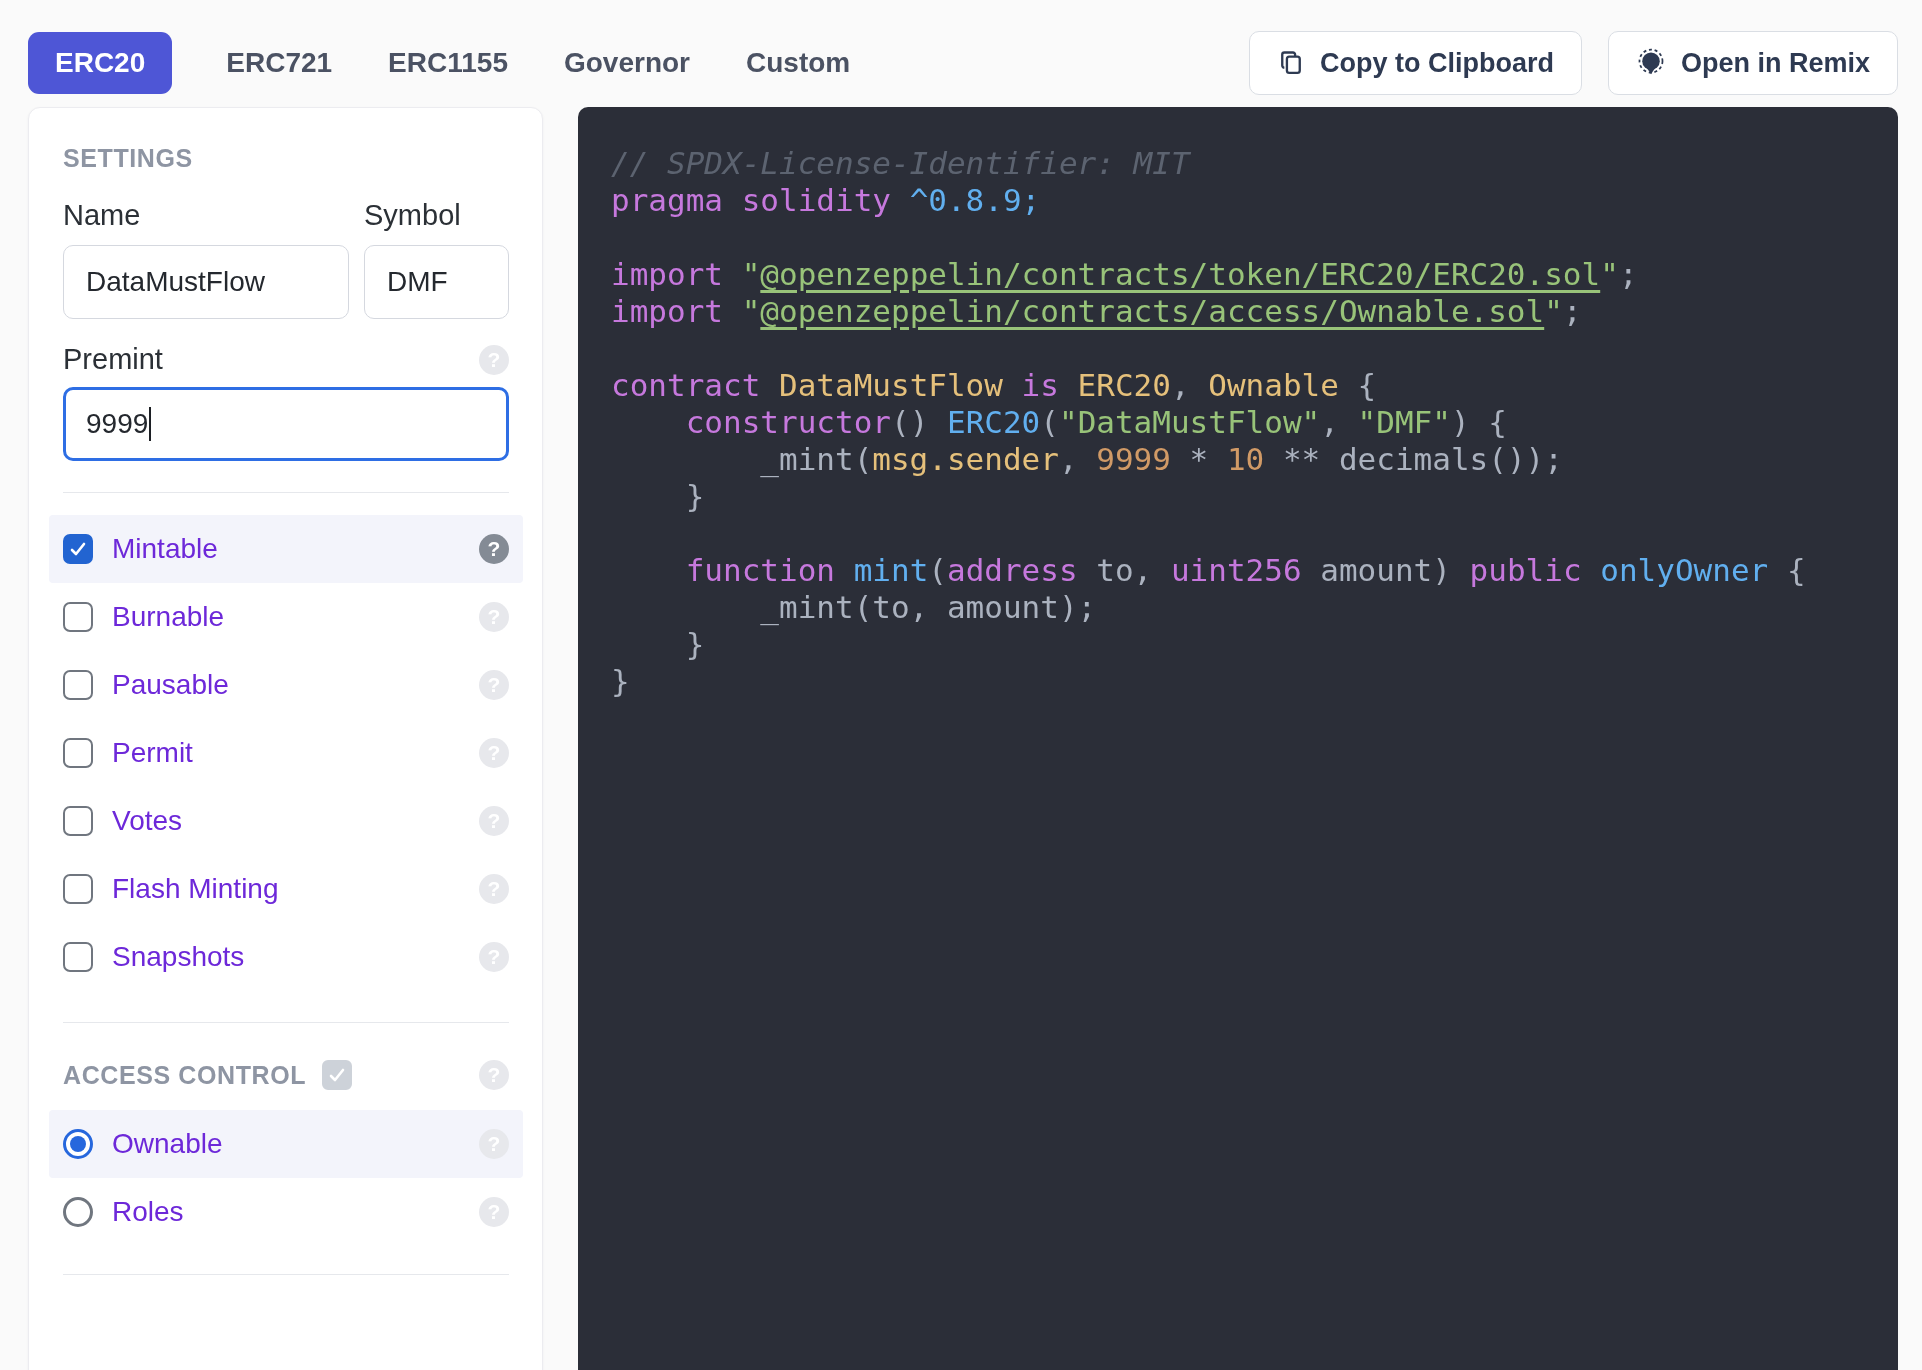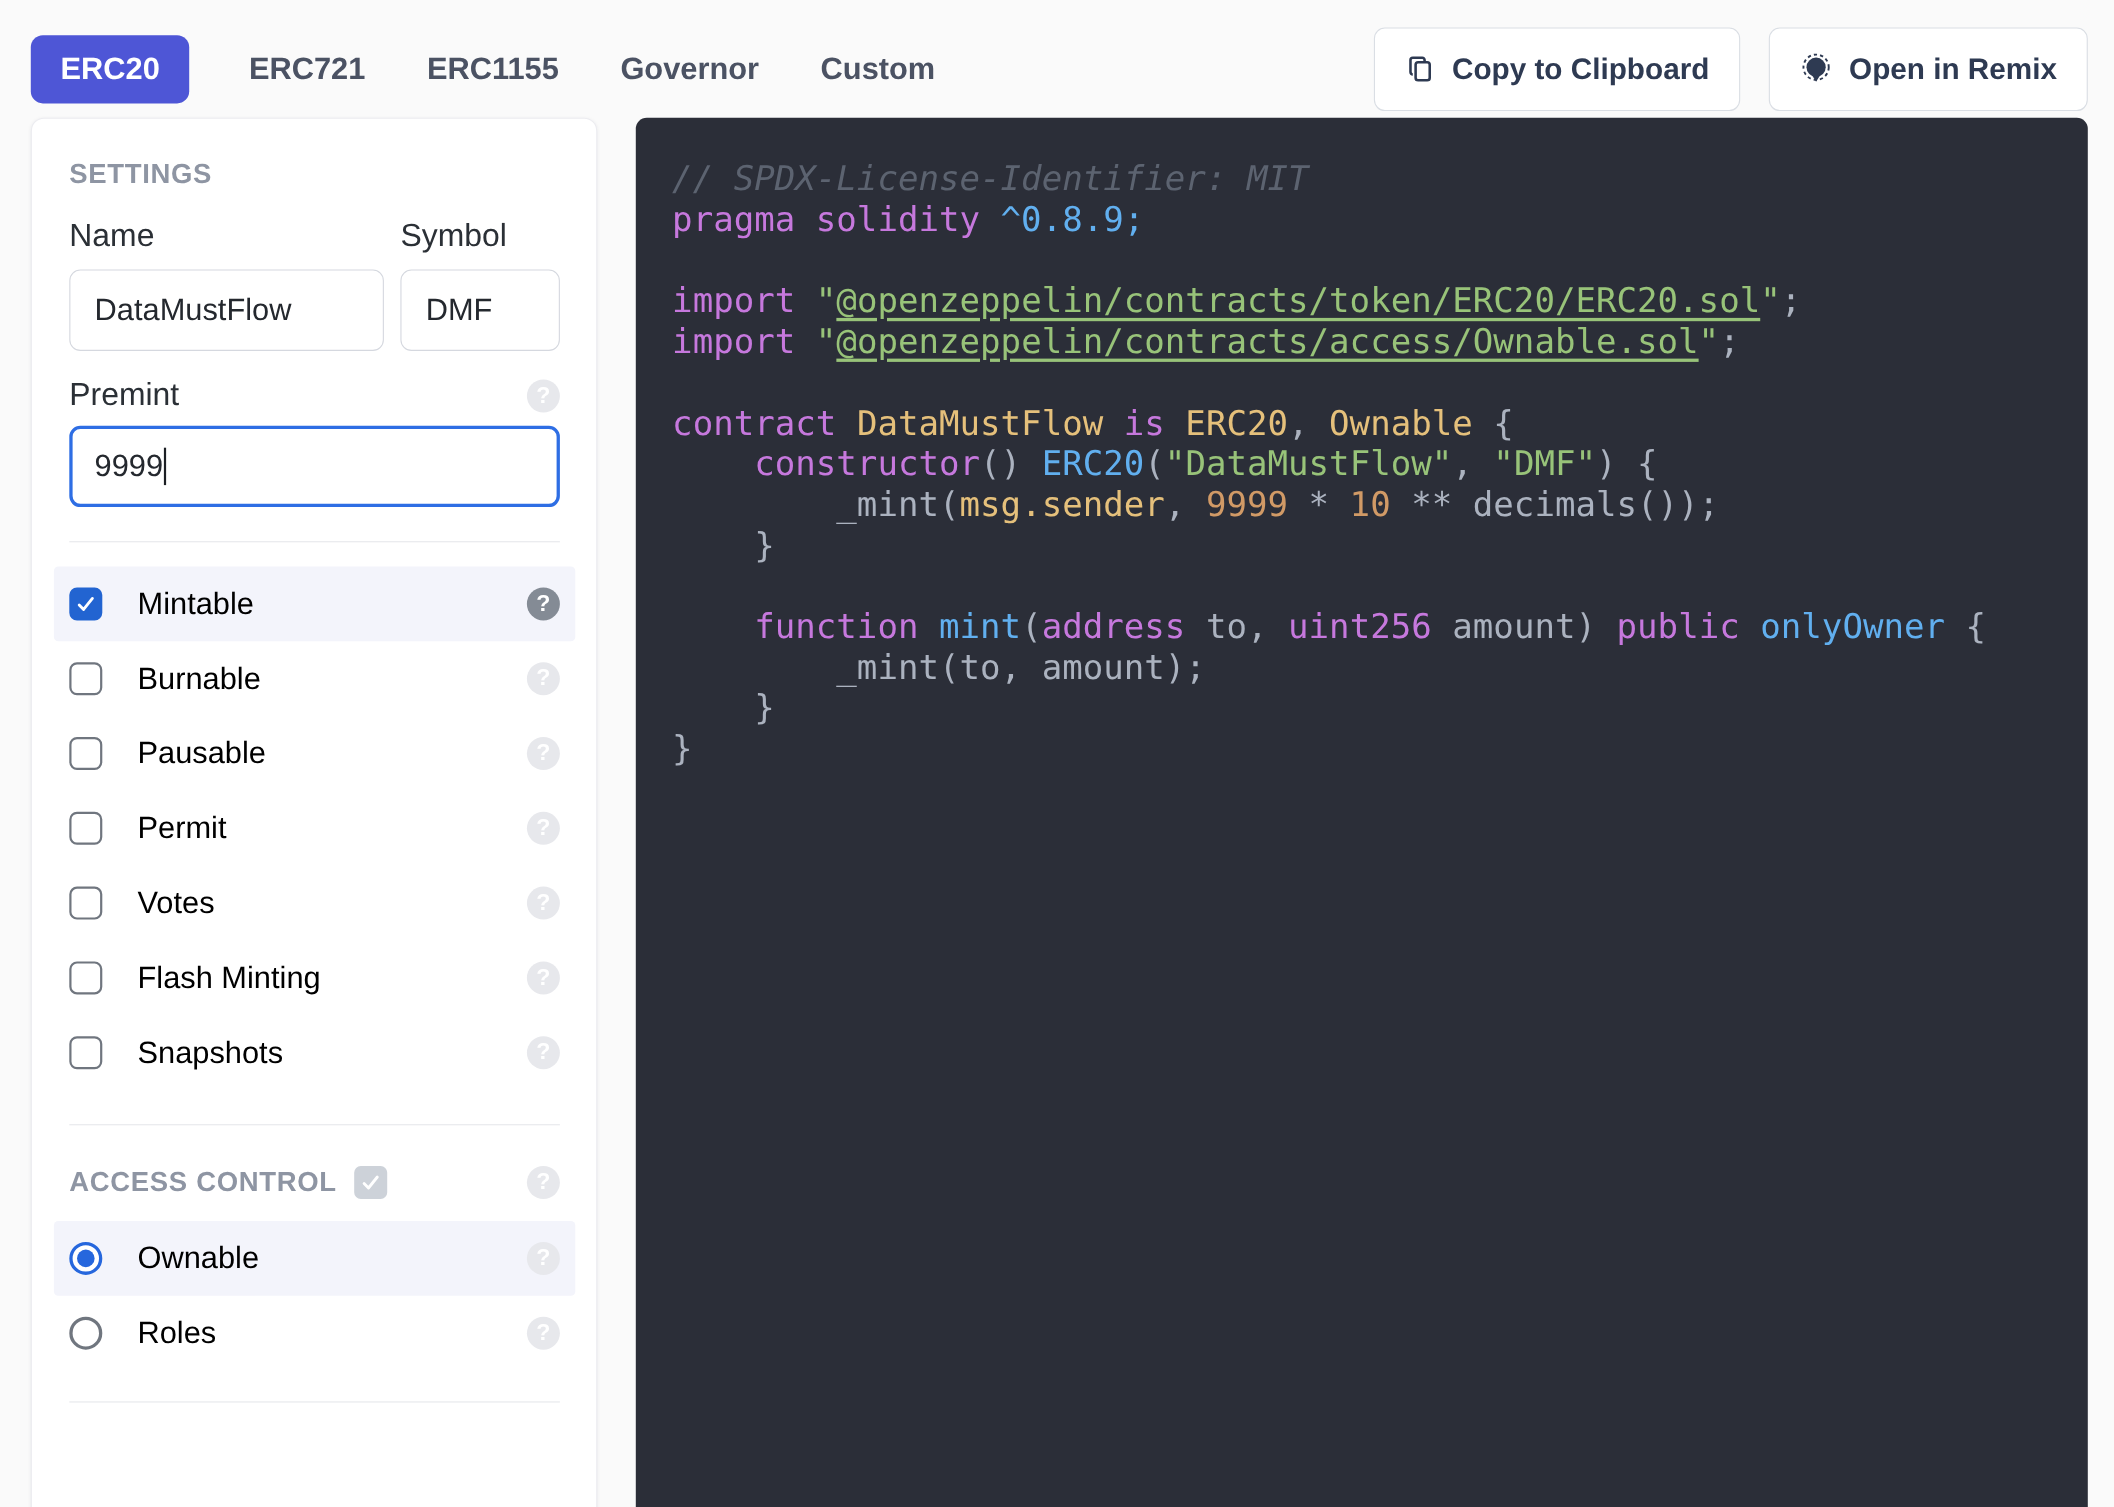--- a/index.html
+++ b/index.html
@@ -7,21 +7,21 @@
   body { background:#fafafa; font-family:"Liberation Sans", sans-serif; color:#2a2f36; }
 
   
   .topbar { display:flex; align-items:center; padding:26px 24px 0 28px; height:100px; }
   .tabs { display:flex; align-items:center; gap:52px; }
   .tab { background:none; border:none; font-family:inherit; font-size:28px; font-weight:700;
          color:#4b5263; cursor:pointer; padding:15px 2px; }
   .tab.active { background:#4e56d6; color:#ffffff; border-radius:11px; padding:15px 27px; }
   .actions { margin-left:auto; display:flex; gap:26px; }
   .btn { display:flex; align-items:center; gap:15px; background:#ffffff; border:1px solid #dadee4;
-         border-radius:10px; height:76px; padding:0 27px; font-family:inherit; font-size:27px;
+         border-radius:10px; height:64px; padding:0 27px; font-family:inherit; font-size:27px;
          font-weight:700; color:#2e3a52; cursor:pointer; }
   .btn svg { display:block; }
 
   
   .main { display:flex; align-items:flex-start; padding:7px 24px 0 28px; height:1264px; }
   .sidebar { width:515px; background:#ffffff; border:1px solid #ececf0; border-radius:12px;
              box-shadow:0 1px 3px rgba(25,30,50,.05); padding:36px 33px 40px 34px;
              height:1400px; flex:none; }
   .code-panel { flex:1; margin-left:35px; background:#2b2e38; border-radius:10px;
                 height:1400px; padding:38px 20px 0 33px; overflow:hidden; }
@@ -34,21 +34,21 @@
           font-family:inherit; font-size:28px; color:#24282e; padding:0 22px; background:#fff; }
   .label-row { display:flex; align-items:center; justify-content:space-between; margin-top:24px; }
   .fakebox { height:74px; border:3px solid #2e6ee4; border-radius:10px; display:flex;
              align-items:center; padding:0 20px; font-size:28px; color:#24282e; margin-top:11px; }
   .caret { display:inline-block; width:2px; height:34px; background:#1c1f24; margin-left:1px; }
   .divider { border:none; border-top:1px solid #e6e8ec; margin:31px 0 0 0; }
   .feat-head { margin-top:40px; }
   .rows { margin:22px -14px 0 -14px; }
   .row { display:flex; align-items:center; height:68px; padding:0 14px; border-radius:4px; }
   .row.hl { background:#f3f4fb; }
-  .row .lbl { font-size:28px; color:#000000; margin-left:32px; }
+  .row .lbl { font-size:28px; color:#6d28d9; margin-left:19px; }
   .spacer { flex:1; }
 
   .cbx { width:30px; height:30px; border-radius:7px; border:2px solid #70767f; background:#fff;
          flex:none; display:flex; align-items:center; justify-content:center; }
   .cbx.on { background:#2264d1; border-color:#2264d1; }
   .cbx.gray { background:#cdd2d9; border-color:#cdd2d9; width:30px; height:30px; border-radius:6px; }
   .radio { width:30px; height:30px; border-radius:50%; border:3px solid #70767f; background:#fff;
            flex:none; position:relative; }
   .radio.on { border-color:#2667dd; }
   .radio.on::after { content:""; position:absolute; left:50%; top:50%; width:16px; height:16px;

